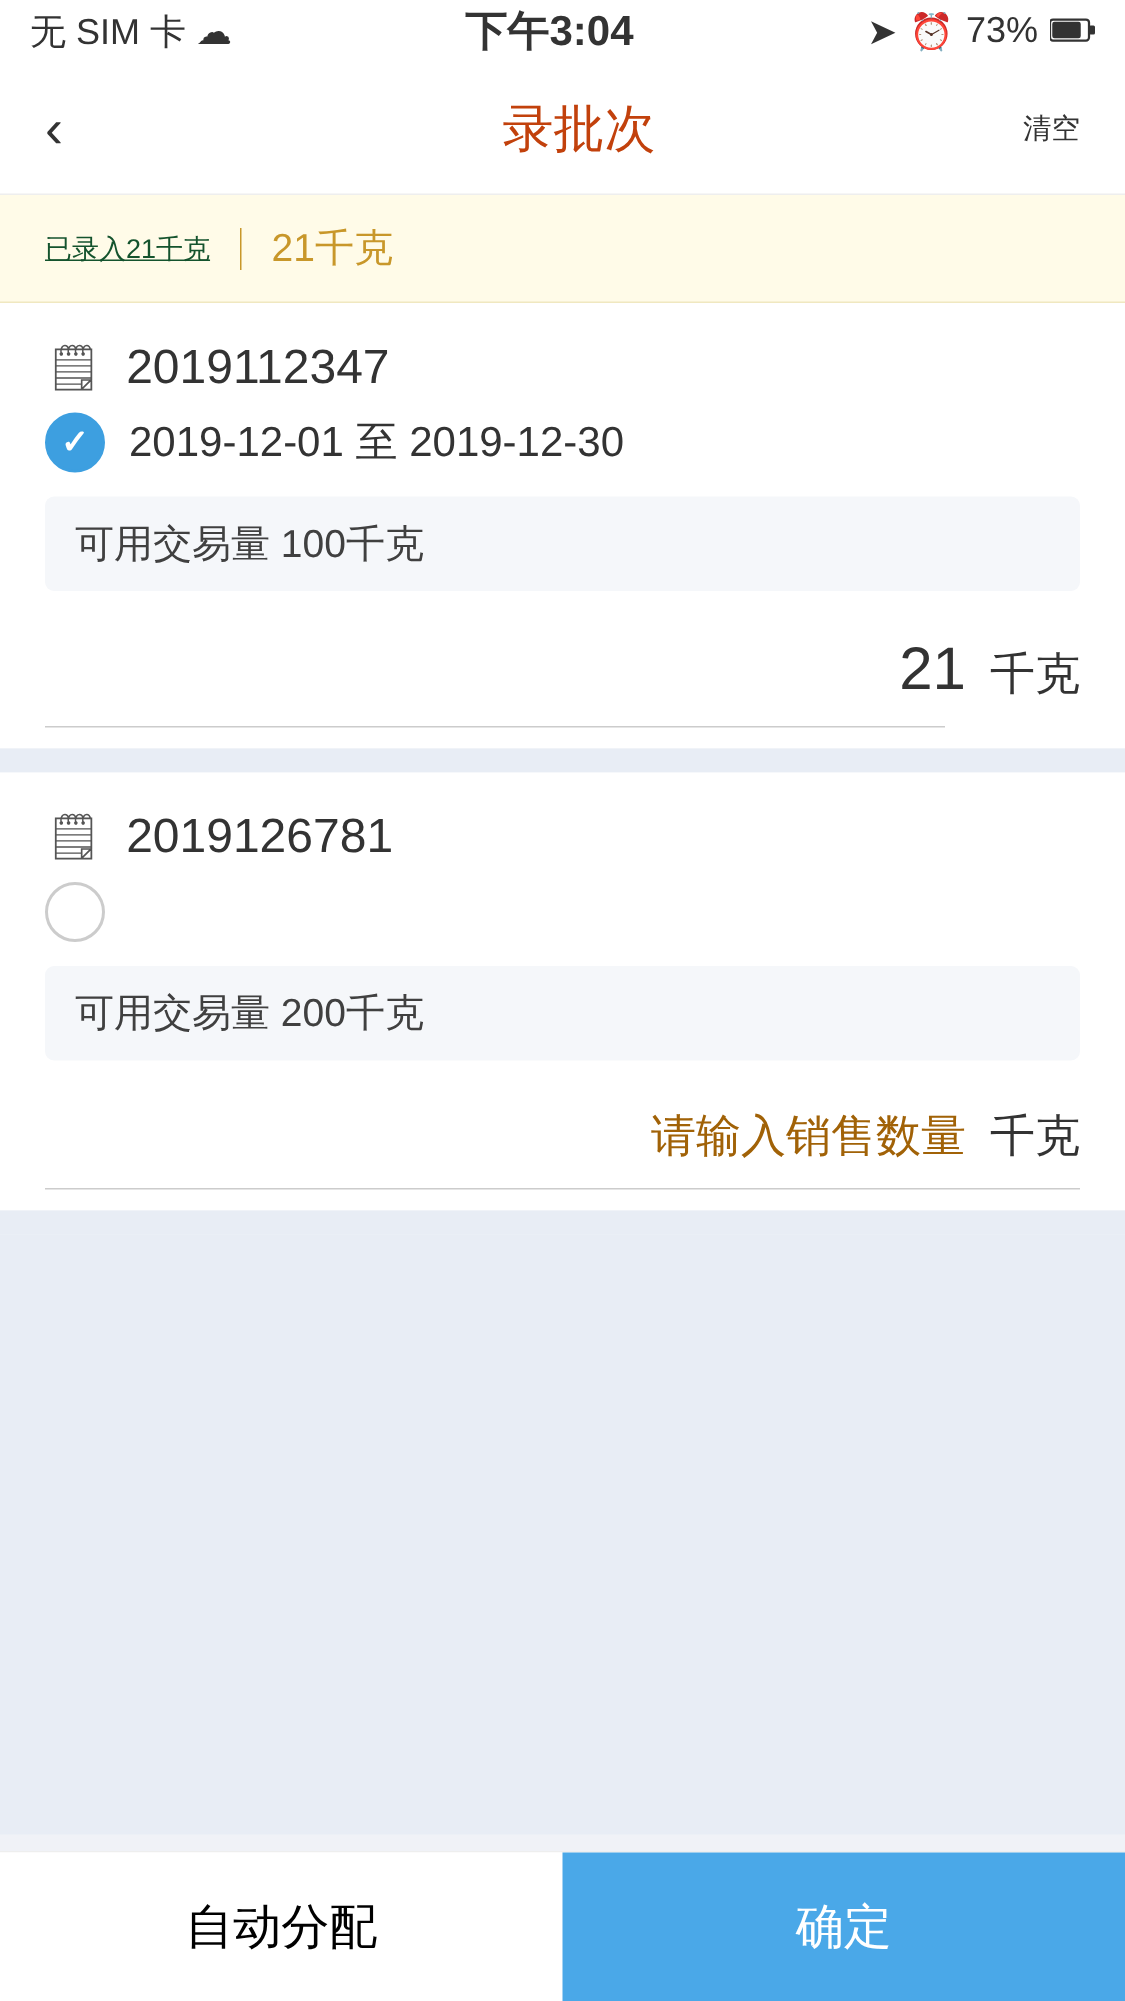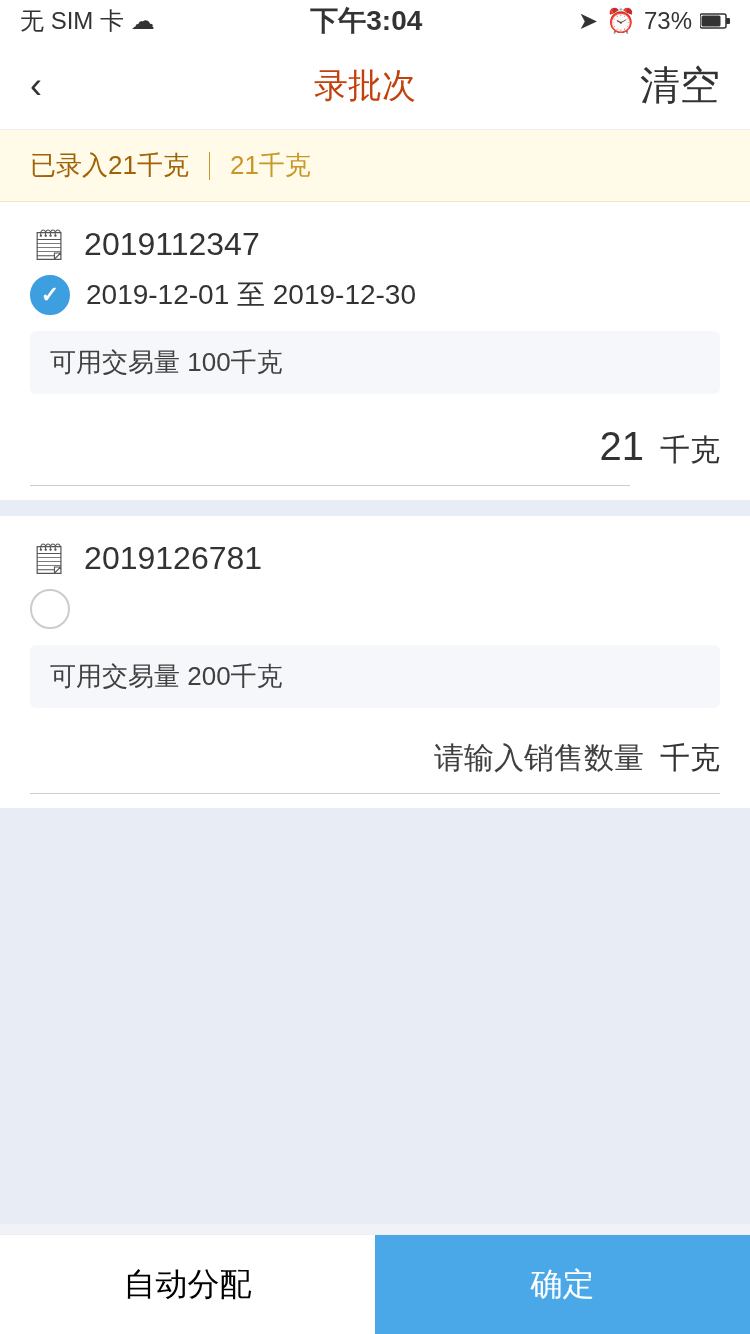--- a/index.html
+++ b/index.html
@@ -58,37 +58,38 @@
       color: #333;
       cursor: pointer;
       width: 60px;
     }
     .nav-title {
       font-size: 34px;
       font-weight: 500;
       color: #c2410c;
     }
     .nav-clear {
-      font-size: 40px;
+      font-size: 19px;
       color: #333;
       cursor: pointer;
     }
 
     
     .info-banner {
       background: #fffbe8;
       padding: 18px 30px;
       display: flex;
       align-items: center;
       gap: 20px;
       border-bottom: 1px solid #f0e8c0;
     }
     .info-banner-text {
-      font-size: 26px;
-      color: #a16207;
+      font-size: 18px;
+      color: #14532d;
+      text-decoration: underline;
     }
     .info-banner-divider {
       width: 1px;
       height: 28px;
       background: #c8972a;
     }
     .info-banner-value {
       font-size: 26px;
       color: #c8972a;
     }
@@ -188,21 +189,21 @@
     
     .input-row {
       display: flex;
       align-items: baseline;
       justify-content: flex-end;
       padding: 10px 30px 14px 30px;
       gap: 16px;
     }
     .input-placeholder {
       font-size: 30px;
-      color: #404040;
+      color: #a16207;
     }
     .input-unit {
       font-size: 30px;
       color: #333;
     }
     .input-divider {
       height: 1px;
       background: #ccc;
       margin: 0 30px 0 30px;
     }

